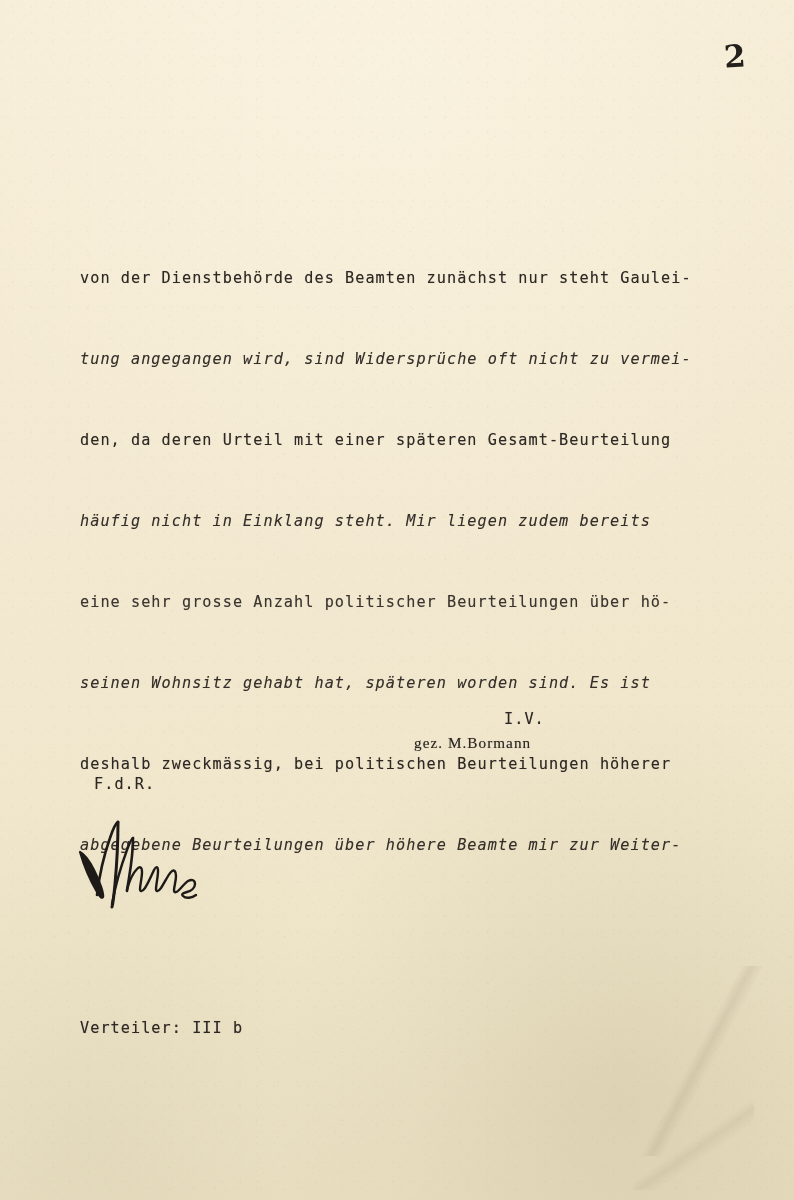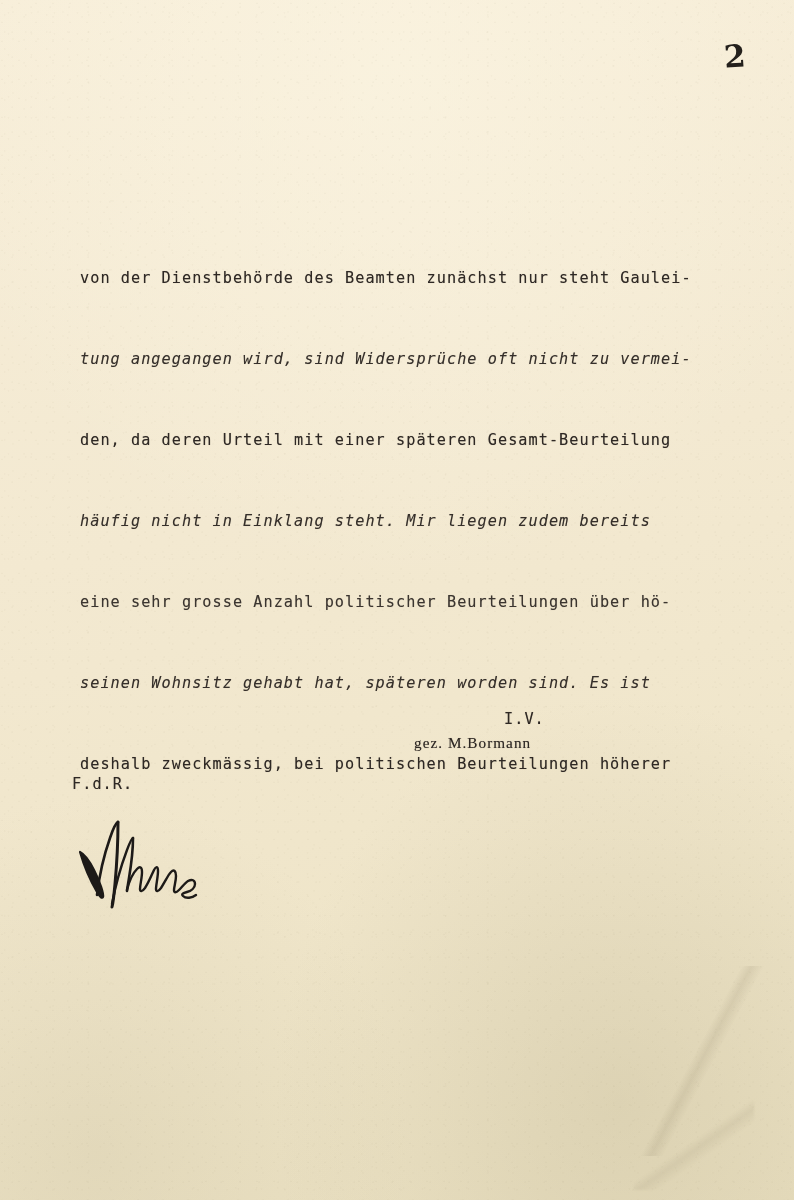--- a/index.html
+++ b/index.html
@@ -91,21 +91,21 @@
     left: 460px;
     top: 706px;
     margin-left: 44px;
   }
   .sig-gez {
     left: 414px;
     top: 729px;
     font-family: Liberation Serif, serif;
   }
   .fdr {
-    left: 72px;
+    left: 94px;
     top: 771px;
   }
   .verteiler {
     left: 80px;
     top: 1015px;
   }
   .pagenum {
     position: absolute;
     right: 48px;
     top: 38px;
@@ -138,20 +138,21 @@
   <div class="body-block">
 
     <p class="para">
       <span class="line">von der Dienstbehörde des Beamten zunächst nur steht Gaulei-</span>
       <span class="line">tung angegangen wird, sind Widersprüche oft nicht zu vermei-</span>
       <span class="line">den, da deren Urteil mit einer späteren Gesamt-Beurteilung</span>
       <span class="line">häufig nicht in Einklang steht. Mir liegen zudem bereits</span>
       <span class="line">eine sehr grosse Anzahl politischer Beurteilungen über hö-</span>
       <span class="line">seinen Wohnsitz gehabt hat, späteren worden sind. Es ist</span>
       <span class="line">deshalb zweckmässig, bei politischen Beurteilungen höherer</span>
+      <span class="line">abgegebene Beurteilungen über höhere Beamte mir zur Weiter-</span>
       
     </p>
 
   </div>
 
   <div class="ink sig-iv">I.V.</div>
   <div class="ink sig-gez">gez. M.Bormann</div>
   <div class="ink fdr">F.d.R.</div>
 
   <div class="signature">
@@ -160,14 +161,15 @@
         <path d="M14 52 C18 66, 24 80, 31 92 C34 97, 36 99, 37 97 C38 94, 34 82, 28 70 C23 60, 18 54, 14 52 Z" stroke-width="2.2" fill="#1d1a18"></path>
         <path d="M31 95 C33 78, 38 55, 44 38 C47 29, 50 23, 52 22" stroke-width="2.6"></path>
         <path d="M52 22 C52 36, 51 62, 49 84 C48 95, 47 103, 46 107" stroke-width="3.0"></path>
         <path d="M46 104 C49 88, 55 66, 61 50 C64 42, 66 38, 67 38" stroke-width="2.4"></path>
         <path d="M67 38 C67 50, 65 66, 63 78 C62 85, 61 89, 61 91" stroke-width="2.6"></path>
         <path d="M61 90 C63 82, 67 73, 71 69 C74 66, 76 67, 76 72 C76 78, 74 85, 74 89 C74 92, 76 92, 79 88 C83 82, 86 74, 88 70 C90 66, 92 66, 92 71 C92 77, 90 85, 90 89 C90 92, 92 92, 95 88 C99 82, 102 75, 105 72 C108 69, 110 71, 110 76 C110 81, 108 87, 108 90 C108 93, 110 93, 113 90 C116 87, 119 83, 122 81 C126 79, 129 80, 129 84 C129 88, 125 91, 121 92 C117 93, 115 94, 117 96 C120 99, 126 98, 130 95" stroke-width="2.4"></path>
       </g>
     </svg>
   </div>
 
+  <div class="ink verteiler">Verteiler: III b</div>
 
 </div>
 
 </body></html>

